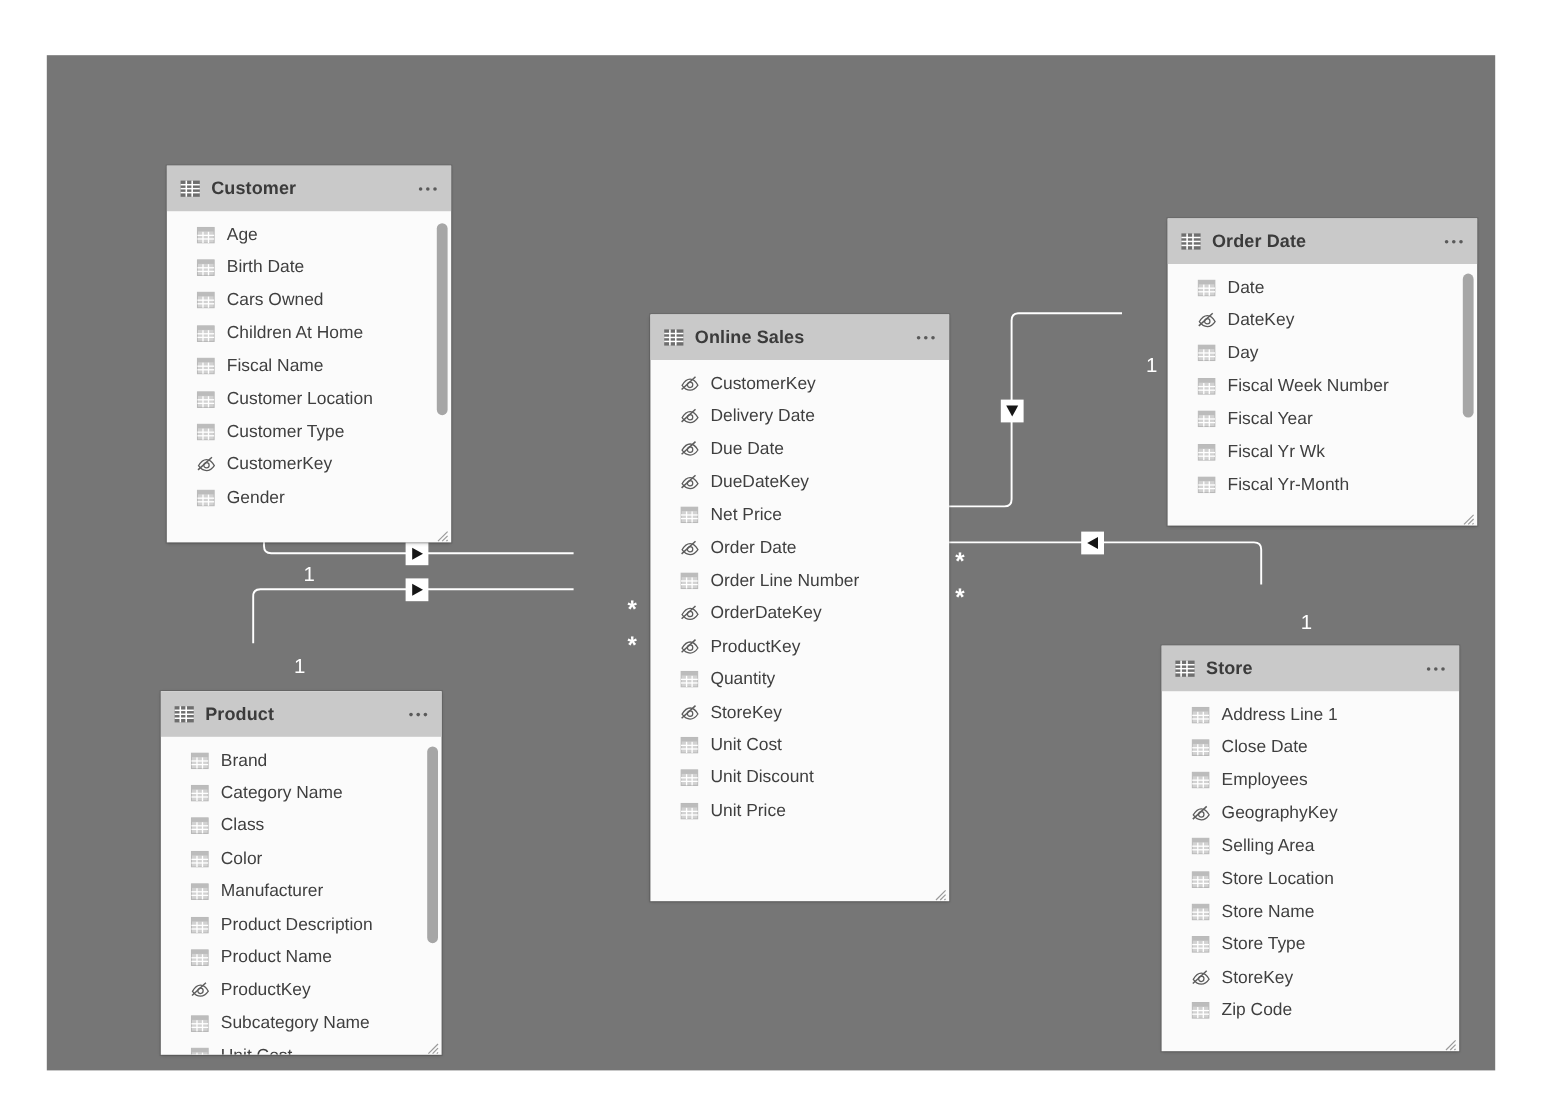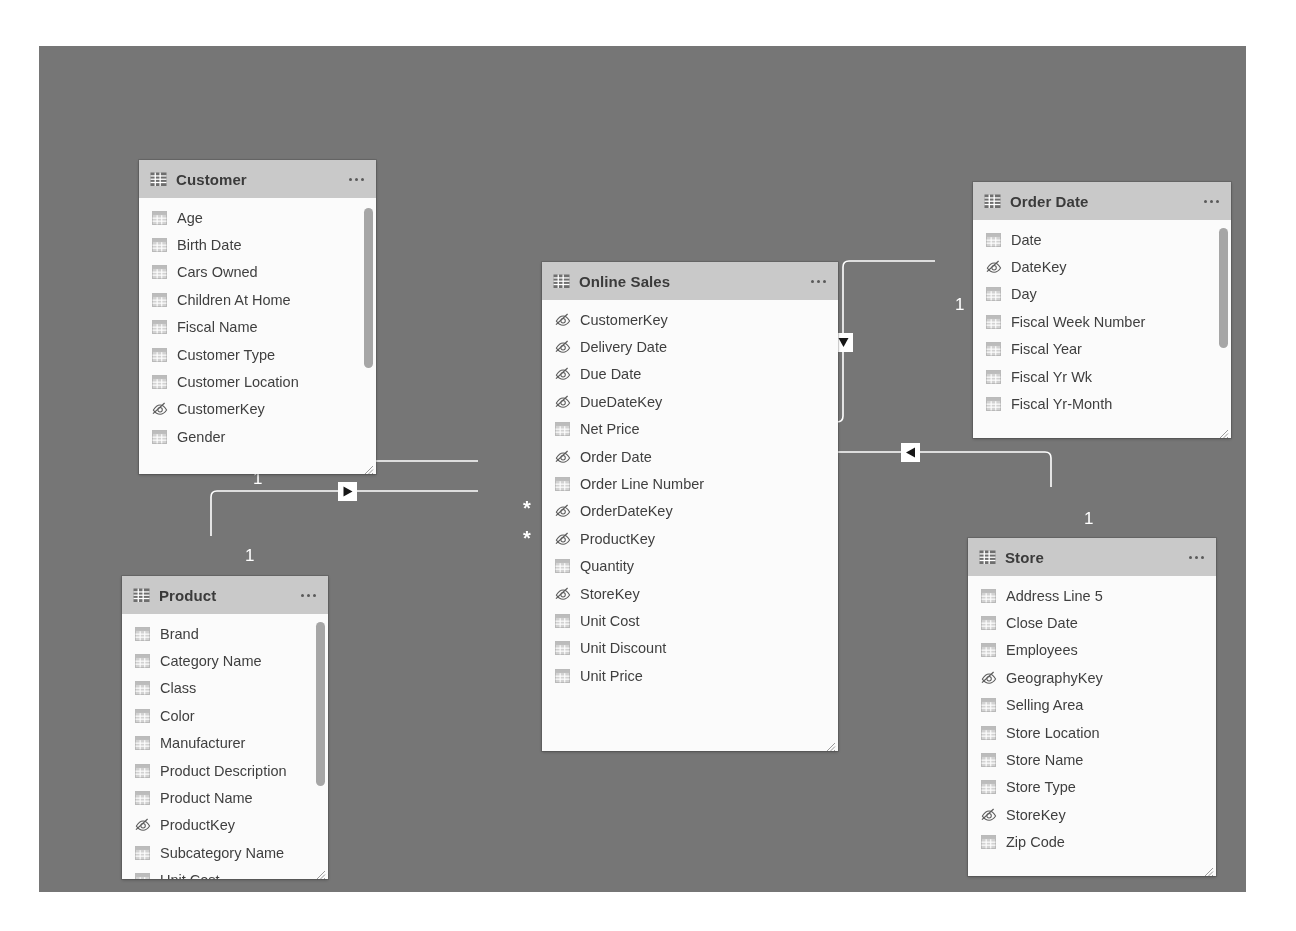--- a/index.html
+++ b/index.html
@@ -76,20 +76,21 @@
     width: 3px;
     height: 3px;
     border-radius: 50%;
     background: #5a5a5a;
   }
   .tbl-body {
     position: relative;
     padding: 6px 0 16px 0;
     box-sizing: border-box;
     overflow: hidden;
+    margin-left: 12px;
   }
   .fld {
     display: flex;
     align-items: center;
     height: 27.4px;
     padding-left: 13px;
     box-sizing: border-box;
   }
   .fld-label {
     font-size: 14.5px;
@@ -190,21 +191,21 @@
         <span class="card-lbl star" style="left: 484px; top: 452px;">*</span>
         <span class="card-lbl" style="left: 206px; top: 501px;">1</span>
         <span class="card-lbl star" style="left: 484px; top: 482px;">*</span>
         <span class="card-lbl" style="left: 916px; top: 250px;">1</span>
         <span class="card-lbl star" style="left: 757px; top: 412px;">*</span>
         <span class="card-lbl star" style="left: 757px; top: 442px;">*</span>
         <span class="card-lbl" style="left: 1045px; top: 464px;">1</span>
       </div>
 
     <div id="tables">
-        <div class="tbl" style="left: 100px; top: 114px; width: 237px; height: 314px;">
+        <div class="tbl" style="left: 100px; top: 92px; width: 237px; height: 314px;">
           <div class="tbl-head">
             <span class="ic-tbl">
               <svg width="17" height="16" viewBox="0 0 17 16">
                 <rect x="0.5" y="1.5" width="16" height="13.5" fill="#6e6e6e"></rect>
                 <g fill="#ffffff">
                   <rect x="0.5" y="4.3" width="16" height="1.25"></rect>
                   <rect x="0.5" y="7.6" width="16" height="1.25"></rect>
                   <rect x="0.5" y="10.9" width="16" height="1.25"></rect>
                   <rect x="4.6" y="1.5" width="1.3" height="13.5"></rect>
                   <rect x="9.5" y="1.5" width="1.3" height="13.5"></rect>
@@ -300,36 +301,36 @@
                   <rect x="0.5" y="0.5" width="14" height="13" fill="#d2d2d2" stroke="#b9b9b9"></rect>
                   <rect x="0.5" y="0.5" width="14" height="3.4" fill="#bcbcbc"></rect>
                   <g fill="#ffffff">
                     <rect x="4.6" y="4.2" width="1.1" height="9.3"></rect>
                     <rect x="9.2" y="4.2" width="1.1" height="9.3"></rect>
                     <rect x="0.5" y="6.6" width="14" height="1.1"></rect>
                     <rect x="0.5" y="9.6" width="14" height="1.1"></rect>
                   </g>
                 </svg>
               </span>
+              <span class="fld-label">Customer Location</span>
+            </div>
+            <div class="fld">
+              <span class="ic-col">
+                <svg width="15" height="14" viewBox="0 0 15 14">
+                  <rect x="0.5" y="0.5" width="14" height="13" fill="#d2d2d2" stroke="#b9b9b9"></rect>
+                  <rect x="0.5" y="0.5" width="14" height="3.4" fill="#bcbcbc"></rect>
+                  <g fill="#ffffff">
+                    <rect x="4.6" y="4.2" width="1.1" height="9.3"></rect>
+                    <rect x="9.2" y="4.2" width="1.1" height="9.3"></rect>
+                    <rect x="0.5" y="6.6" width="14" height="1.1"></rect>
+                    <rect x="0.5" y="9.6" width="14" height="1.1"></rect>
+                  </g>
+                </svg>
+              </span>
               <span class="fld-label">Customer Type</span>
-            </div>
-            <div class="fld">
-              <span class="ic-col">
-                <svg width="15" height="14" viewBox="0 0 15 14">
-                  <rect x="0.5" y="0.5" width="14" height="13" fill="#d2d2d2" stroke="#b9b9b9"></rect>
-                  <rect x="0.5" y="0.5" width="14" height="3.4" fill="#bcbcbc"></rect>
-                  <g fill="#ffffff">
-                    <rect x="4.6" y="4.2" width="1.1" height="9.3"></rect>
-                    <rect x="9.2" y="4.2" width="1.1" height="9.3"></rect>
-                    <rect x="0.5" y="6.6" width="14" height="1.1"></rect>
-                    <rect x="0.5" y="9.6" width="14" height="1.1"></rect>
-                  </g>
-                </svg>
-              </span>
-              <span class="fld-label">Customer Location</span>
             </div>
             <div class="fld">
               <span class="ic-hidden">
                 <svg width="16" height="14" viewBox="0 0 16 14">
                   <path d="M1.4 8.1 C3.6 4.4 6.0 3.0 8.1 3.0 C10.3 3.0 12.6 4.5 14.6 8.0 C12.6 11.0 10.3 12.2 8.1 12.2 C6.0 12.2 3.5 11.0 1.4 8.1 Z" fill="none" stroke="#5c5c5c" stroke-width="1.05"></path>
                   <circle cx="8.05" cy="7.7" r="2.25" fill="none" stroke="#5c5c5c" stroke-width="1.05"></circle>
                   <line x1="1.0" y1="11.6" x2="12.6" y2="1.0" stroke="#5c5c5c" stroke-width="1.25"></line>
                 </svg>
               </span>
               <span class="fld-label">CustomerKey</span>
@@ -352,21 +353,21 @@
             <div class="vscroll" style="top: 10px; height: 160px;"></div>
             <span class="grip"><svg width="11" height="11" viewBox="0 0 11 11">
                 <g stroke="#9a9a9a" stroke-width="1">
                   <line x1="10" y1="2" x2="2" y2="10"></line>
                   <line x1="10" y1="5.5" x2="5.5" y2="10"></line>
                   <line x1="10" y1="9" x2="9" y2="10"></line>
                 </g>
               </svg></span>
           </div>
         </div>
-        <div class="tbl" style="left: 503px; top: 216px; width: 296px; height: 489px;">
+        <div class="tbl" style="left: 503px; top: 216px; width: 249px; height: 489px;">
           <div class="tbl-head">
             <span class="ic-tbl">
               <svg width="17" height="16" viewBox="0 0 17 16">
                 <rect x="0.5" y="1.5" width="16" height="13.5" fill="#6e6e6e"></rect>
                 <g fill="#ffffff">
                   <rect x="0.5" y="4.3" width="16" height="1.25"></rect>
                   <rect x="0.5" y="7.6" width="16" height="1.25"></rect>
                   <rect x="0.5" y="10.9" width="16" height="1.25"></rect>
                   <rect x="4.6" y="1.5" width="1.3" height="13.5"></rect>
                   <rect x="9.5" y="1.5" width="1.3" height="13.5"></rect>
@@ -720,21 +721,21 @@
                   <rect x="0.5" y="0.5" width="14" height="13" fill="#d2d2d2" stroke="#b9b9b9"></rect>
                   <rect x="0.5" y="0.5" width="14" height="3.4" fill="#bcbcbc"></rect>
                   <g fill="#ffffff">
                     <rect x="4.6" y="4.2" width="1.1" height="9.3"></rect>
                     <rect x="9.2" y="4.2" width="1.1" height="9.3"></rect>
                     <rect x="0.5" y="6.6" width="14" height="1.1"></rect>
                     <rect x="0.5" y="9.6" width="14" height="1.1"></rect>
                   </g>
                 </svg>
               </span>
-              <span class="fld-label">Address Line 5</span>
+              <span class="fld-label">Address Line 1</span>
             </div>
             <div class="fld">
               <span class="ic-col">
                 <svg width="15" height="14" viewBox="0 0 15 14">
                   <rect x="0.5" y="0.5" width="14" height="13" fill="#d2d2d2" stroke="#b9b9b9"></rect>
                   <rect x="0.5" y="0.5" width="14" height="3.4" fill="#bcbcbc"></rect>
                   <g fill="#ffffff">
                     <rect x="4.6" y="4.2" width="1.1" height="9.3"></rect>
                     <rect x="9.2" y="4.2" width="1.1" height="9.3"></rect>
                     <rect x="0.5" y="6.6" width="14" height="1.1"></rect>
@@ -856,21 +857,21 @@
             </div>
             <span class="grip"><svg width="11" height="11" viewBox="0 0 11 11">
                 <g stroke="#9a9a9a" stroke-width="1">
                   <line x1="10" y1="2" x2="2" y2="10"></line>
                   <line x1="10" y1="5.5" x2="5.5" y2="10"></line>
                   <line x1="10" y1="9" x2="9" y2="10"></line>
                 </g>
               </svg></span>
           </div>
         </div>
-        <div class="tbl" style="left: 83px; top: 530px; width: 206px; height: 303px;">
+        <div class="tbl" style="left: 95px; top: 530px; width: 234px; height: 303px;">
           <div class="tbl-head">
             <span class="ic-tbl">
               <svg width="17" height="16" viewBox="0 0 17 16">
                 <rect x="0.5" y="1.5" width="16" height="13.5" fill="#6e6e6e"></rect>
                 <g fill="#ffffff">
                   <rect x="0.5" y="4.3" width="16" height="1.25"></rect>
                   <rect x="0.5" y="7.6" width="16" height="1.25"></rect>
                   <rect x="0.5" y="10.9" width="16" height="1.25"></rect>
                   <rect x="4.6" y="1.5" width="1.3" height="13.5"></rect>
                   <rect x="9.5" y="1.5" width="1.3" height="13.5"></rect>

